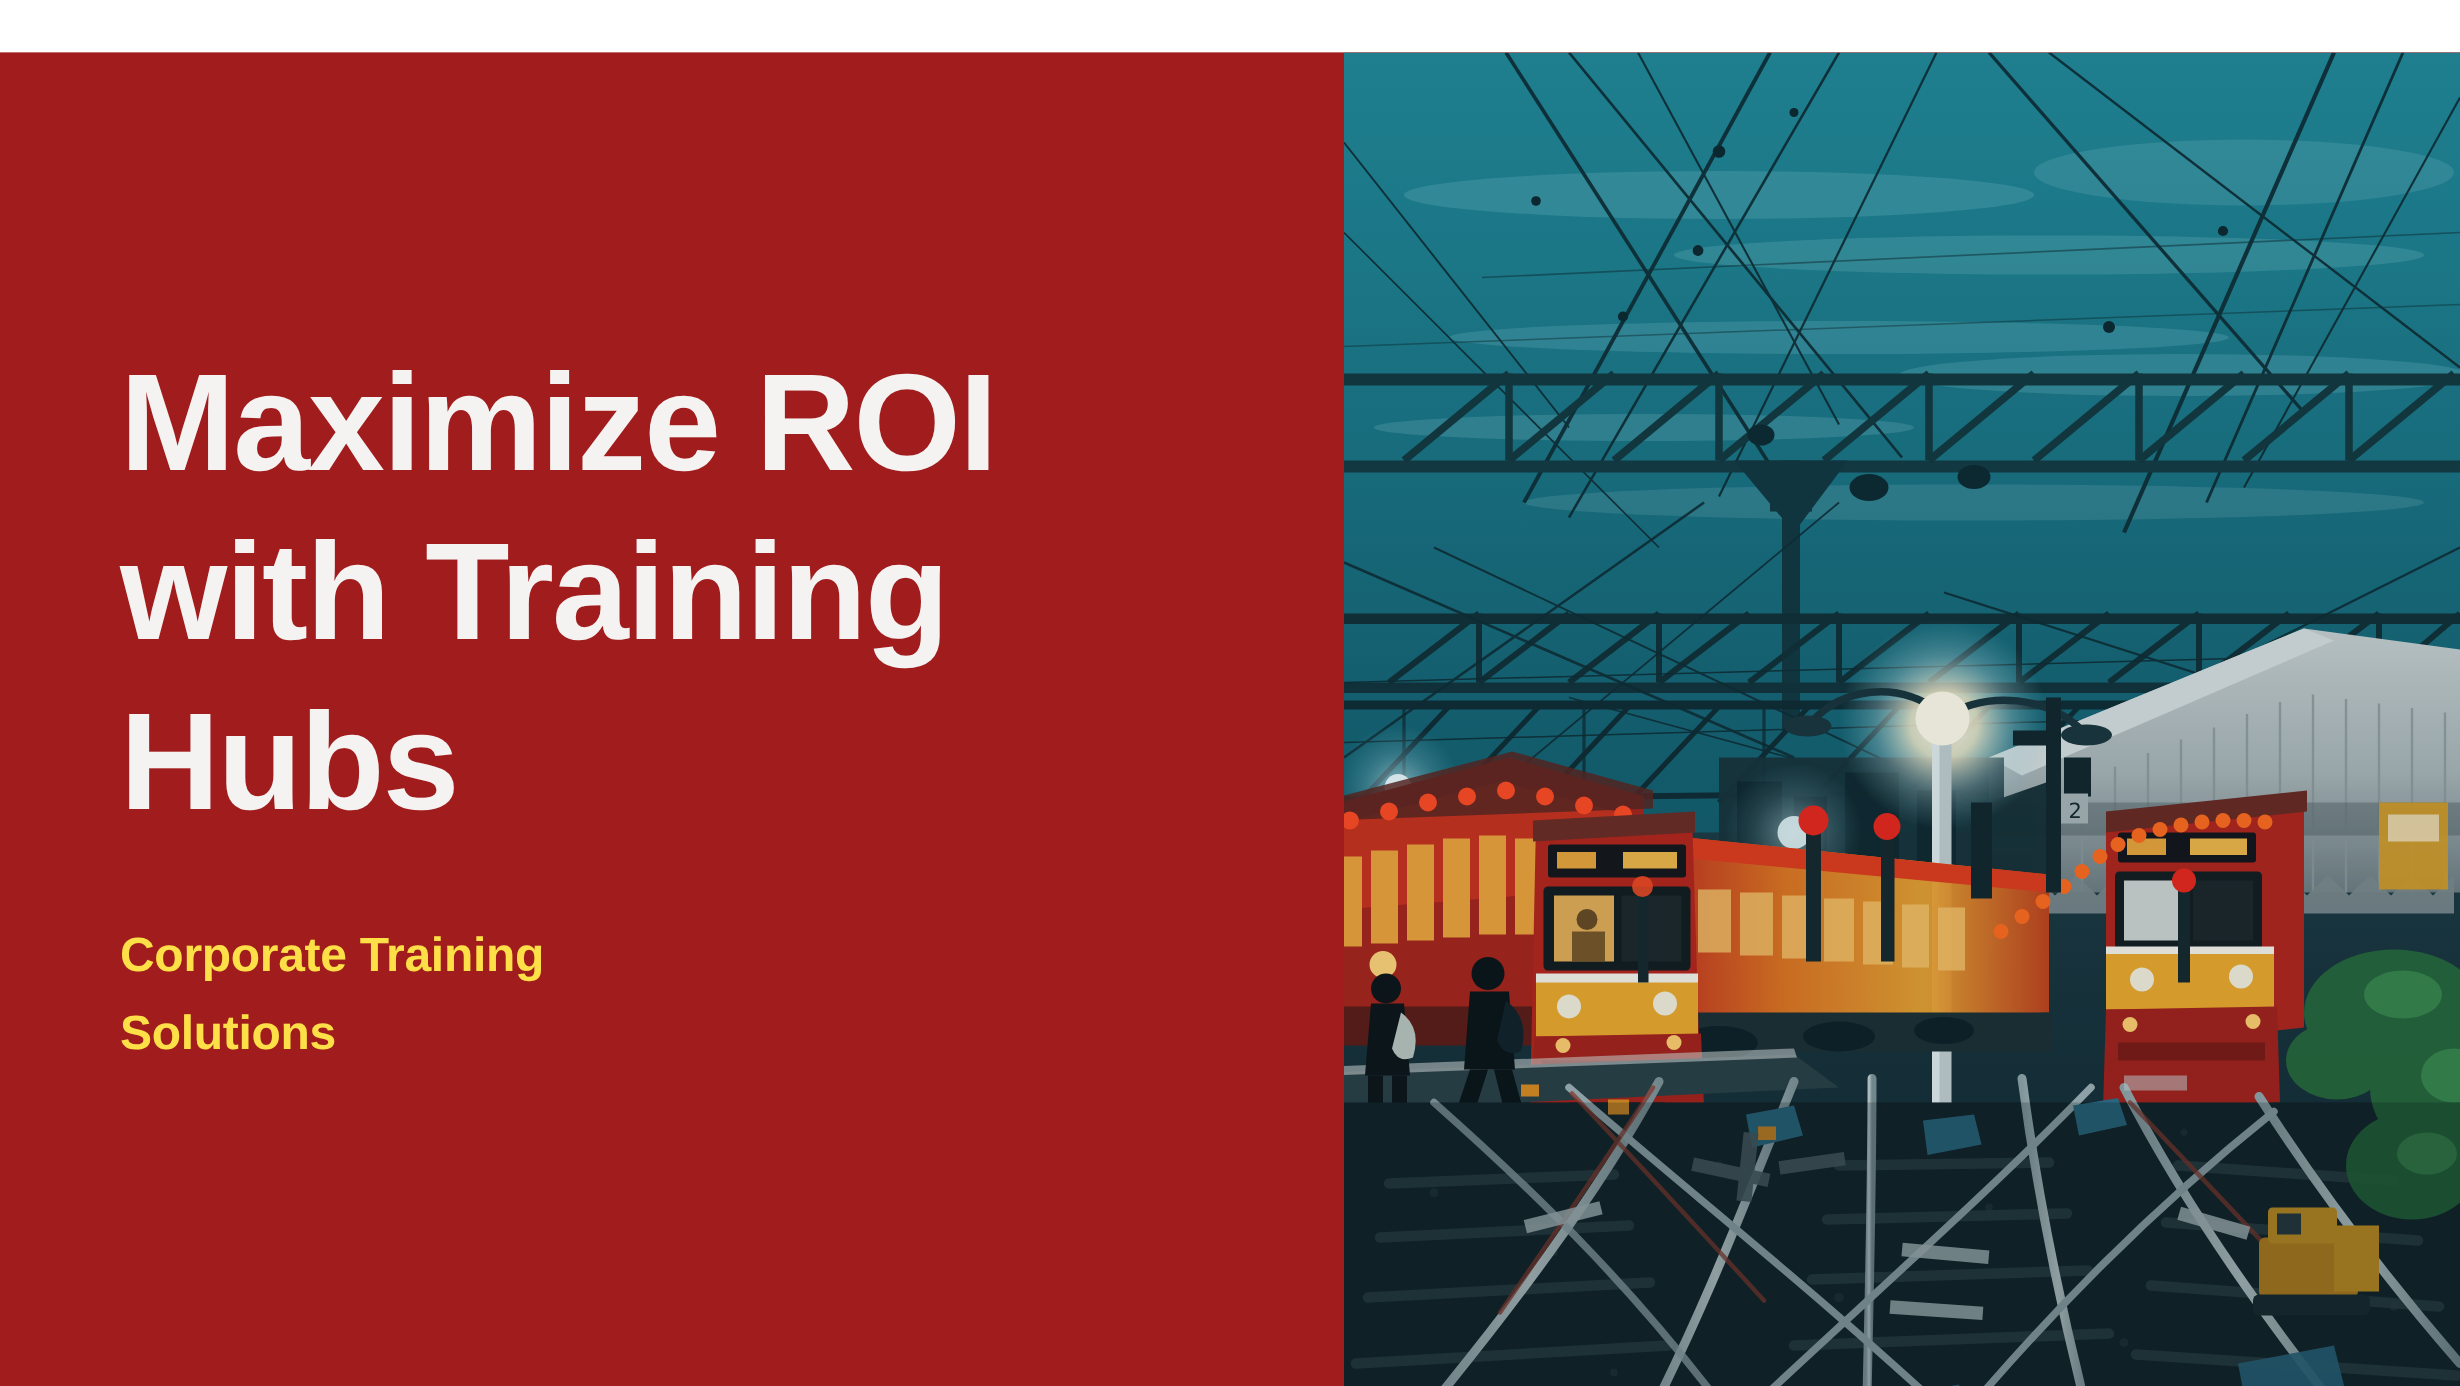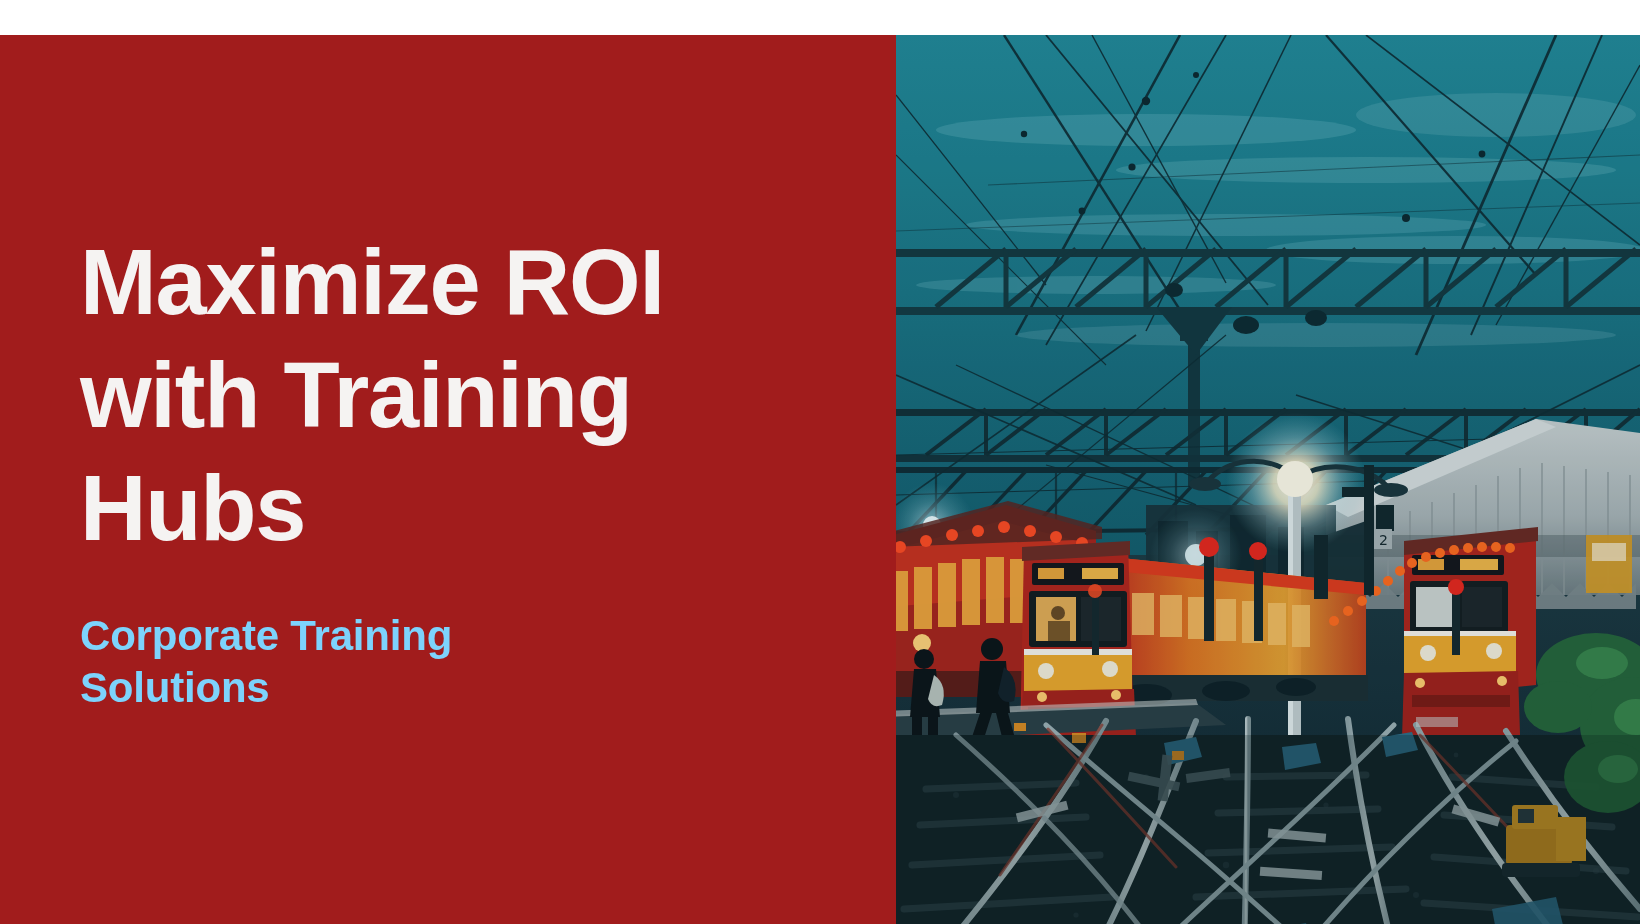--- a/index.html
+++ b/index.html
@@ -11,21 +11,21 @@
 
   
   .left-panel{position:absolute;left:0;top:0;width:896px;height:924px;
               background:#A11C1C;z-index:5;}
 
   .headline{position:absolute;left:80px;top:191px;width:800px;
             color:#F5F3F2;font-weight:700;font-size:92px;line-height:113px;
             letter-spacing:-1.2px;white-space:pre-line;}
 
   .subhead{position:absolute;left:80px;top:575px;width:420px;
-           color:#7dd3fc;font-weight:700;font-size:42px;line-height:52px;
+           color:#fde047;font-weight:700;font-size:32px;line-height:52px;
            letter-spacing:-0.2px;white-space:pre-line;}
 
   
   .photo{position:absolute;left:896px;top:0;width:744px;height:924px;overflow:hidden;
          background:#0d2730;}
   .photo svg{display:block;width:744px;height:924px;}
 </style>
 </head>
 <body>
 

